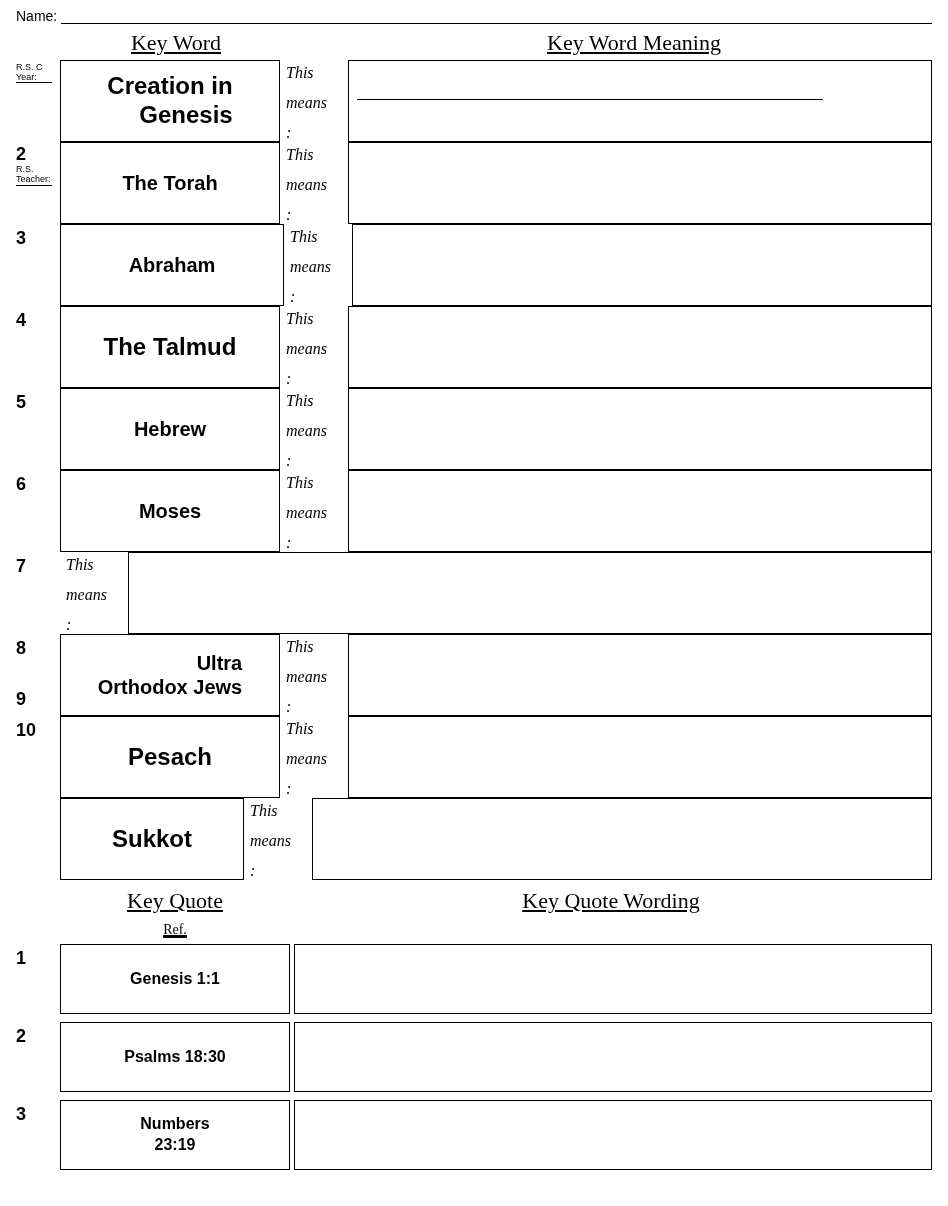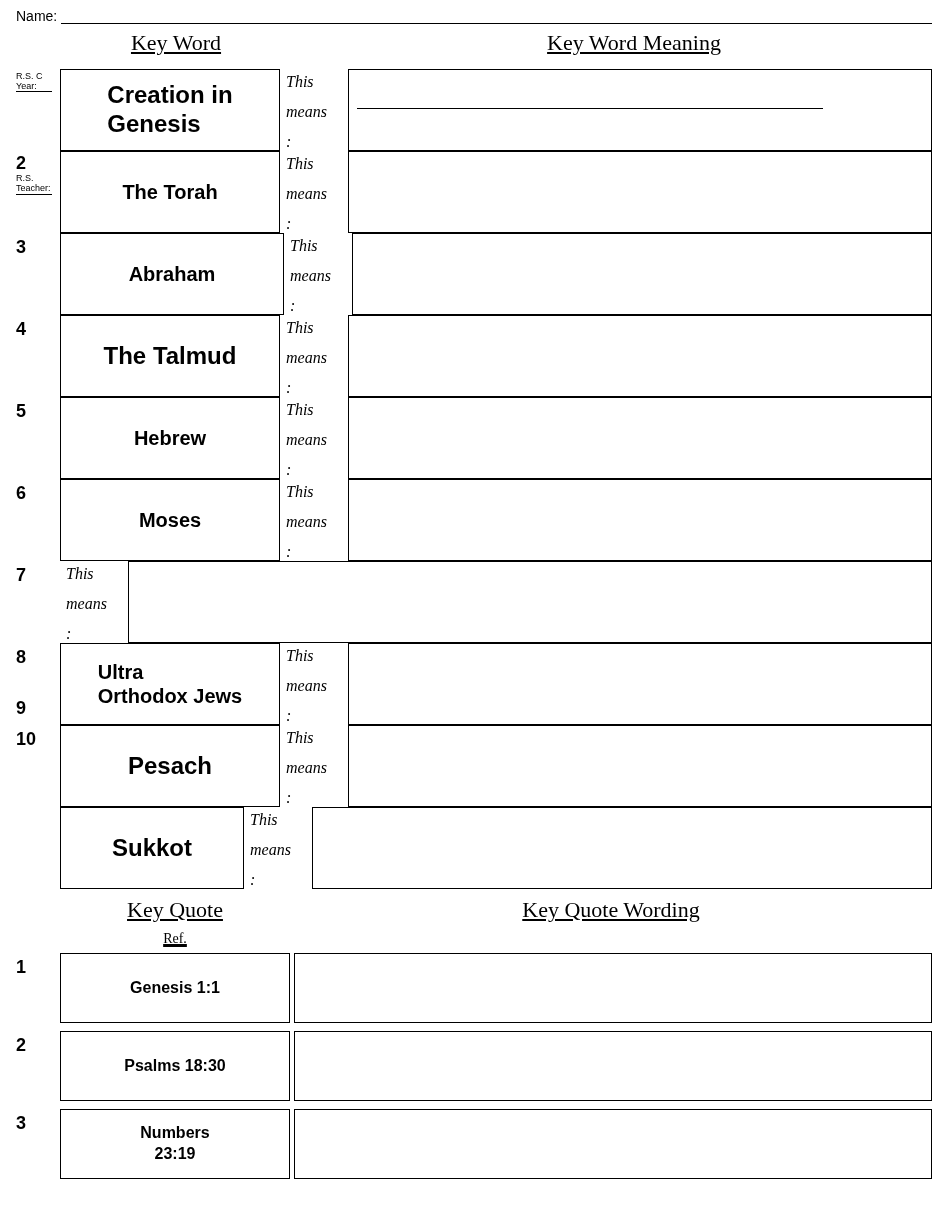--- a/index.html
+++ b/index.html
@@ -22,21 +22,21 @@
     .name-underline {
       flex: 1;
       border-bottom: 1px solid #000;
       margin-left: 4px;
       height: 16px;
     }
 
     .header-row {
       display: flex;
       width: 100%;
-      margin-bottom: 13px;
+      margin-bottom: 4px;
     }
     .header-keyword {
       width: 320px;
       text-align: center;
       font-size: 22px;
       text-decoration: underline;
       font-family: serif;
     }
     .header-meaning {
       flex: 1;
@@ -53,21 +53,21 @@
       min-height: 64px;
       position: relative;
     }
 
     .kw-box {
       width: 220px;
       border: 1.5px solid #000;
       display: flex;
       align-items: center;
       justify-content: center;
-      text-align: left;
+      text-align: right;
       padding: 6px 11px;
       flex-shrink: 0;
     }
 
     .kw-box span {
       font-weight: bold;
       font-size: 17px;
       font-family: Arial, sans-serif;
     }
 

